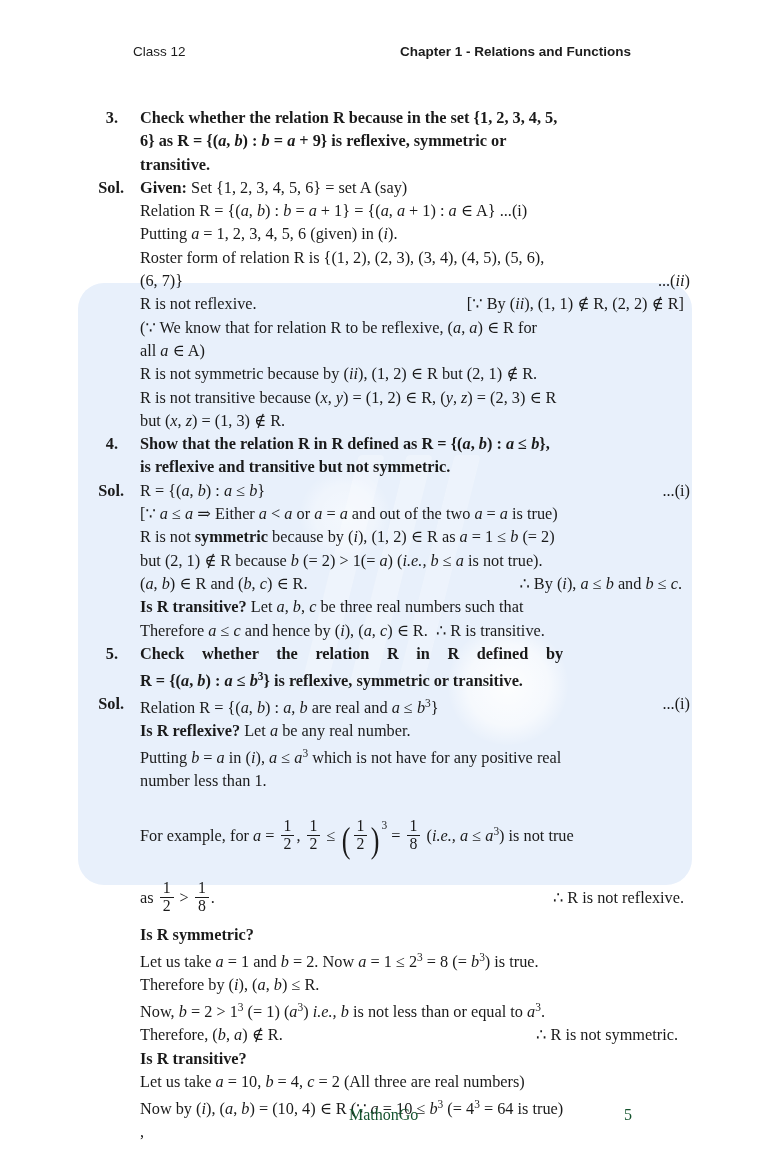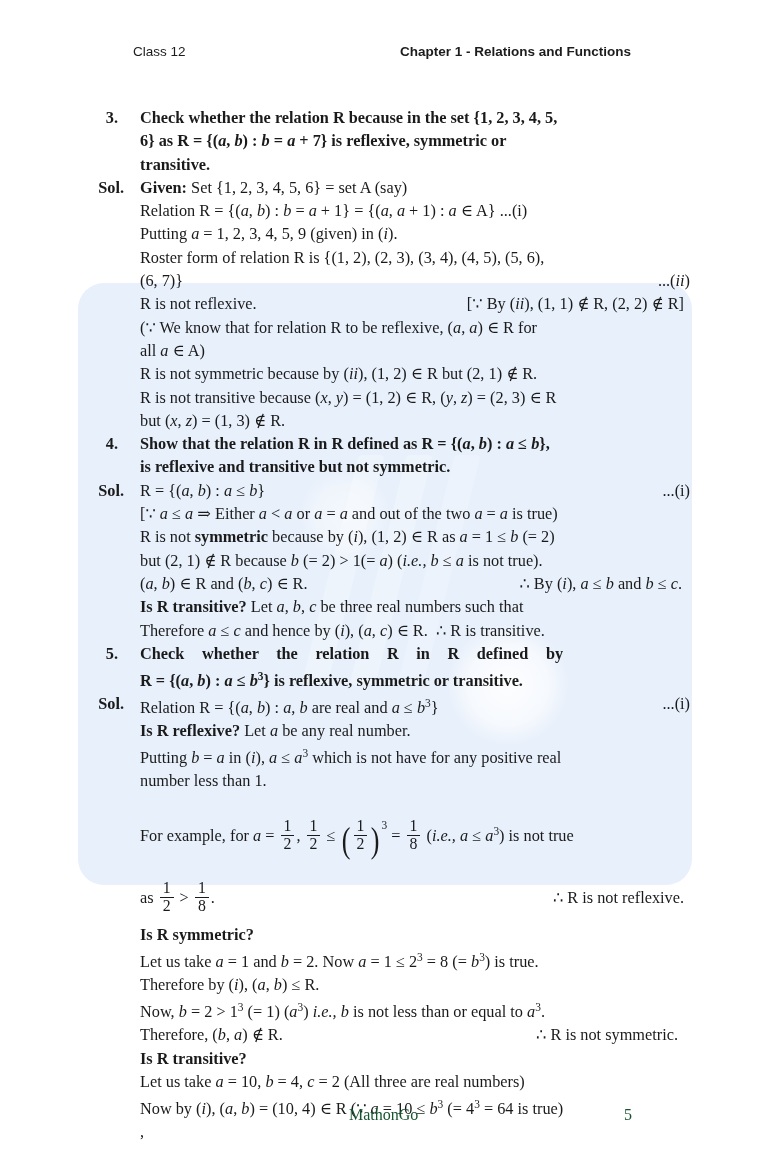--- a/index.html
+++ b/index.html
@@ -196,31 +196,31 @@
   <div class="header">
     <span class="hdr-left">Class 12</span>
     <span class="hdr-right">Chapter 1 - Relations and Functions</span>
   </div>
 
   <div class="content">
 
     <div class="blk q">
       <span class="marker" style="width:118px;">3.</span>
       <div class="line qtext">Check whether the relation R because in the set {1, 2, 3, 4, 5,</div>
-      <div class="line qtext"><span>6} as R = {(</span><i>a</i><span>, </span><i>b</i><span>) : </span><i>b</i><span> = </span><i>a</i><span> + 7} is reflexive, symmetric or</span></div>
+      <div class="line qtext"><span>6} as R = {(</span><i>a</i><span>, </span><i>b</i><span>) : </span><i>b</i><span> = </span><i>a</i><span> + 9} is reflexive, symmetric or</span></div>
       <div class="line qtext">transitive.</div>
     </div>
 
     <div class="blk">
       <span class="marker" style="width:124px;">Sol.</span>
       <div class="line"><b>Given:</b> <span>Set {1, 2, 3, 4, 5, 6} = set A (say)</span></div>
 
       <div class="line"><span>Relation R = {(</span><i>a</i>, <i>b</i><span>) : </span><i>b</i> = <i>a</i><span> + 1} = {(</span><i>a</i>, <i>a</i><span> + 1) : </span><i>a</i><span> ∈ A} </span><span>...(i)</span></div>
 
-      <div class="line"><span>Putting </span><i>a</i><span> = 1, 2, 3, 4, 5, 9  (given) in </span>(<i>i</i>).</div>
+      <div class="line"><span>Putting </span><i>a</i><span> = 1, 2, 3, 4, 5, 6  (given) in </span>(<i>i</i>).</div>
 
       <div class="line">Roster form of relation R is {(1, 2), (2, 3), (3, 4), (4, 5), (5, 6),</div>
 
       <div class="line"><span>(6, 7)}</span><span class="rt">...(<i>ii</i>)</span></div>
 
       <div class="line"><span>R is not reflexive.</span><span class="rt" style="right:6px;"><span>[∵ By (</span><i>ii</i><span>), (1, 1) ∉ R, (2, 2) ∉ R]</span></span></div>
 
       <div class="line"><span>(∵   We know that for relation R to be reflexive, (</span><i>a</i>, <i>a</i><span>) ∈ R for</span></div>
 
       <div class="line"><span>all </span><i>a</i><span> ∈ A)</span></div>

